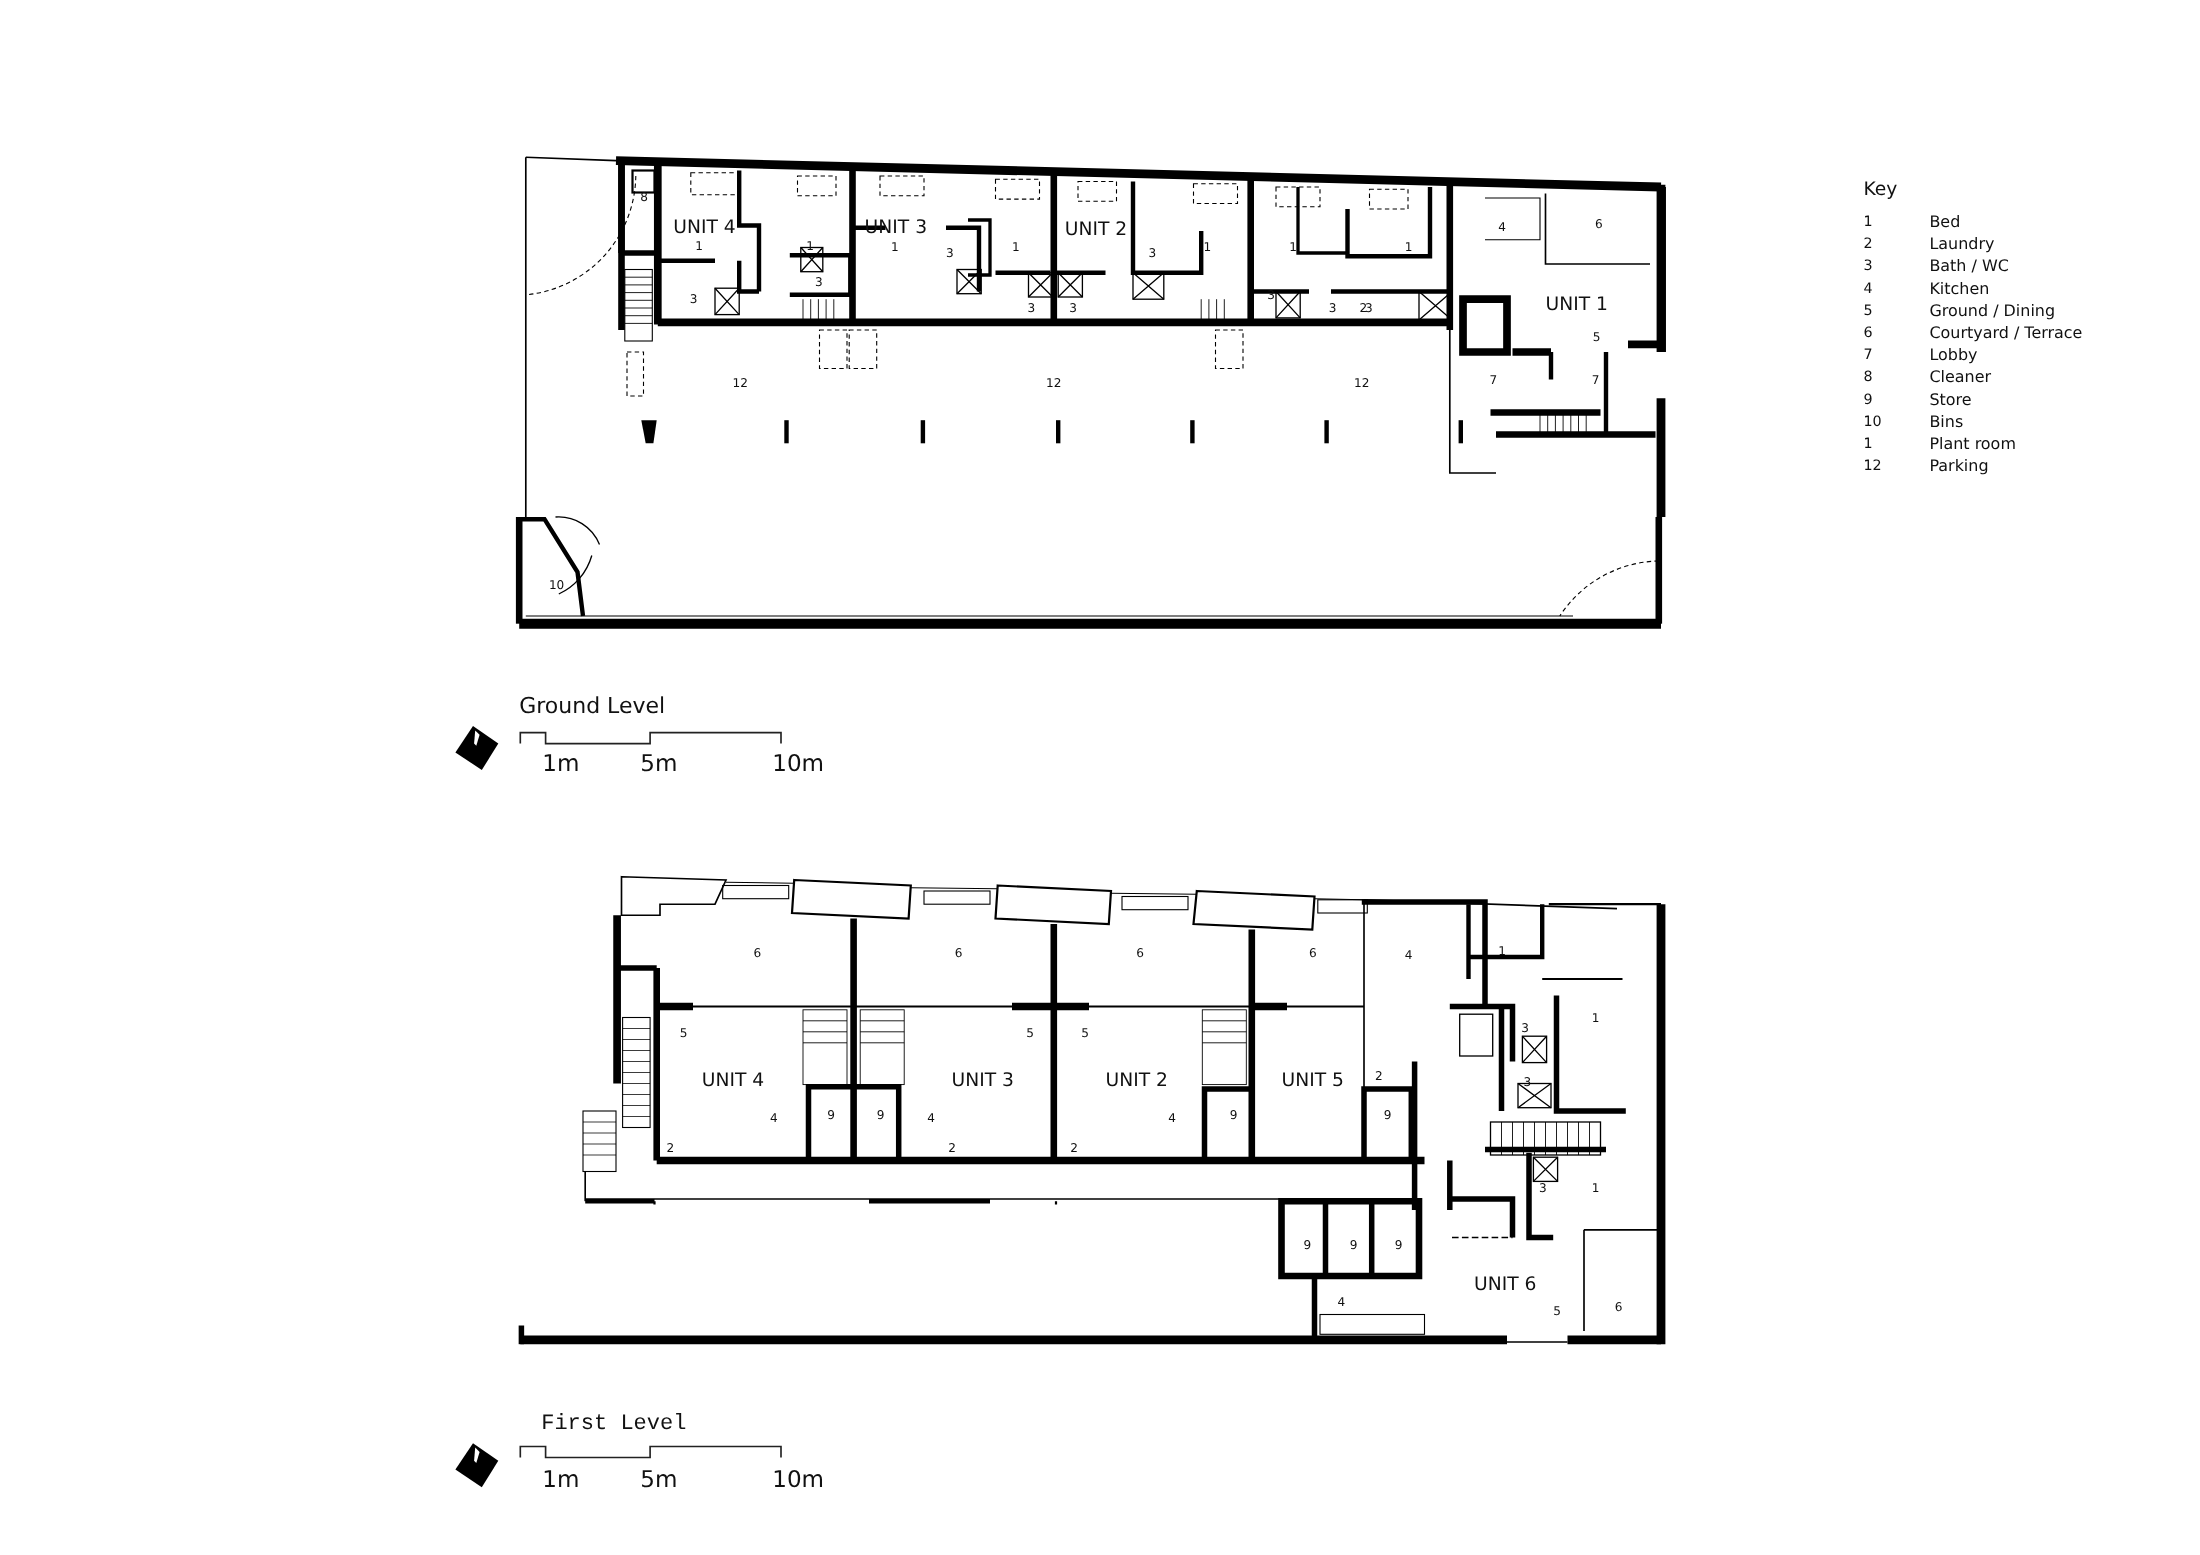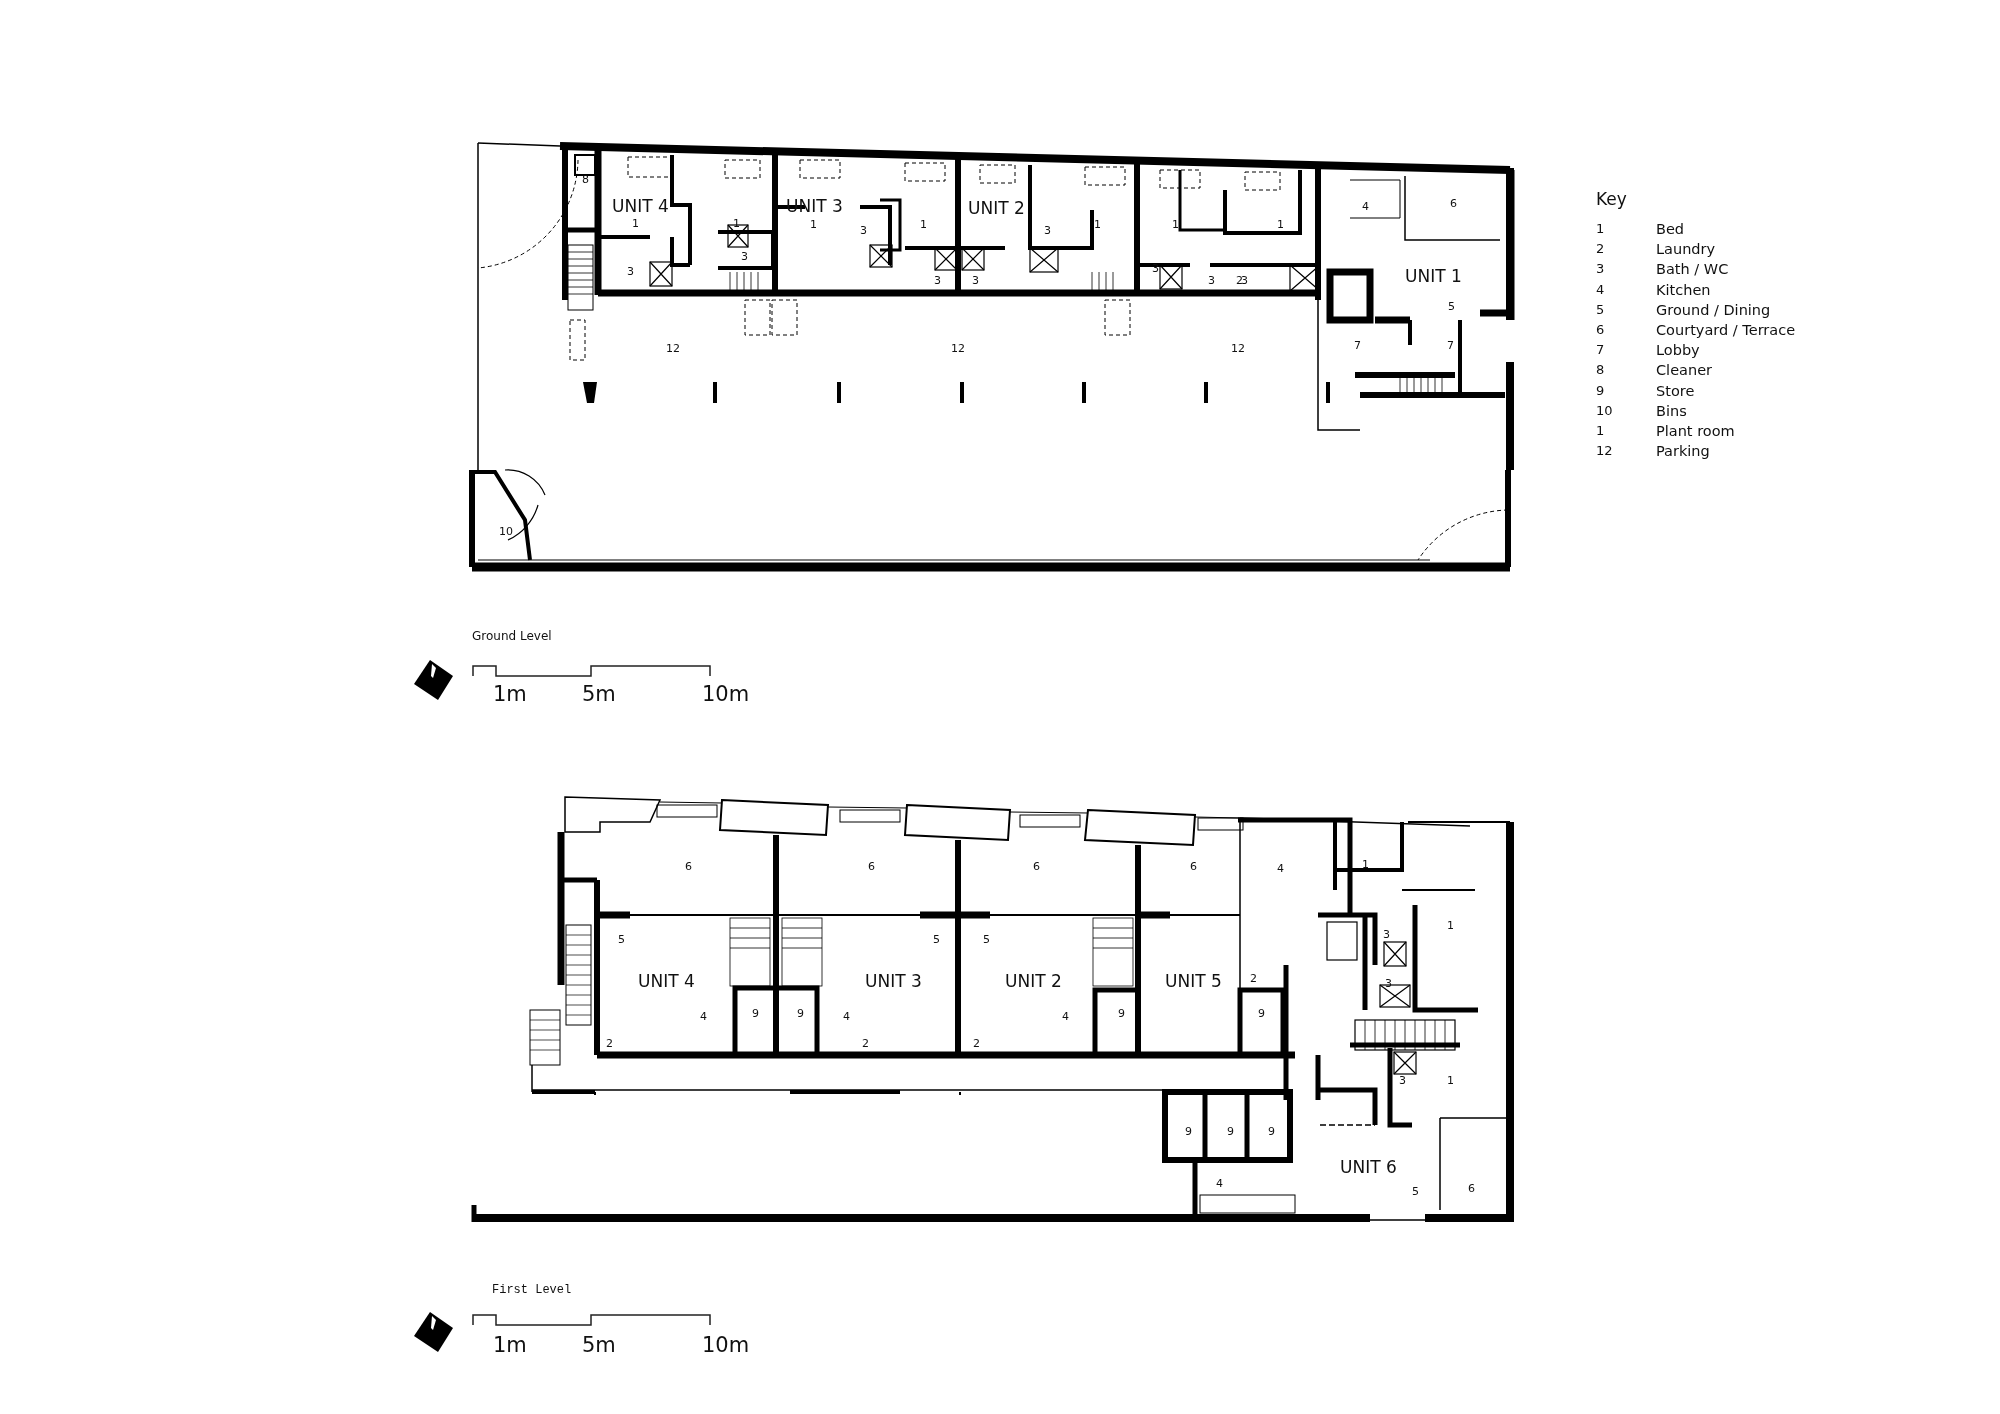--- a/index.html
+++ b/index.html
@@ -1,23 +1,23 @@
 <!DOCTYPE html>
 <html><head>
 <meta charset="utf-8">
 <style>
   html,body{margin:0;padding:0;background:#fff;}
   body{width:2000px;height:1414px;position:relative;overflow:hidden;font-family:"DejaVu Sans","Liberation Sans",sans-serif;color:#111;}
   svg.plan{position:absolute;left:0;top:0;}
   .lbl{font-family:"DejaVu Sans",sans-serif;fill:#111;}
-  .key{position:absolute;left:1596px;top:162px;font-size:16px;margin-top:27px;}
+  .key{position:absolute;left:1694px;top:162px;font-size:16px;}
   .key-title{font-size:17px;margin-bottom:10px;}
   .key-row{display:flex;height:20.2px;line-height:20.2px;font-size:14.5px;}
   .key-num{width:60px;font-size:13px;}
-  .level-title{position:absolute;font-size:12px;}
+  .level-title{position:absolute;font-size:20px;}
   .scale-lbl{position:absolute;font-size:21px;}
 </style>
 </head>
 <body>
 
 <svg class="plan" width="2000" height="1414" viewBox="0 0 2000 1414">
   <g stroke="#000" fill="none">
 
     <path d="M478 143 L560 146" stroke-width="1.5"></path>
     <line x1="478" y1="143" x2="478" y2="470" stroke-width="1.5"></line>

